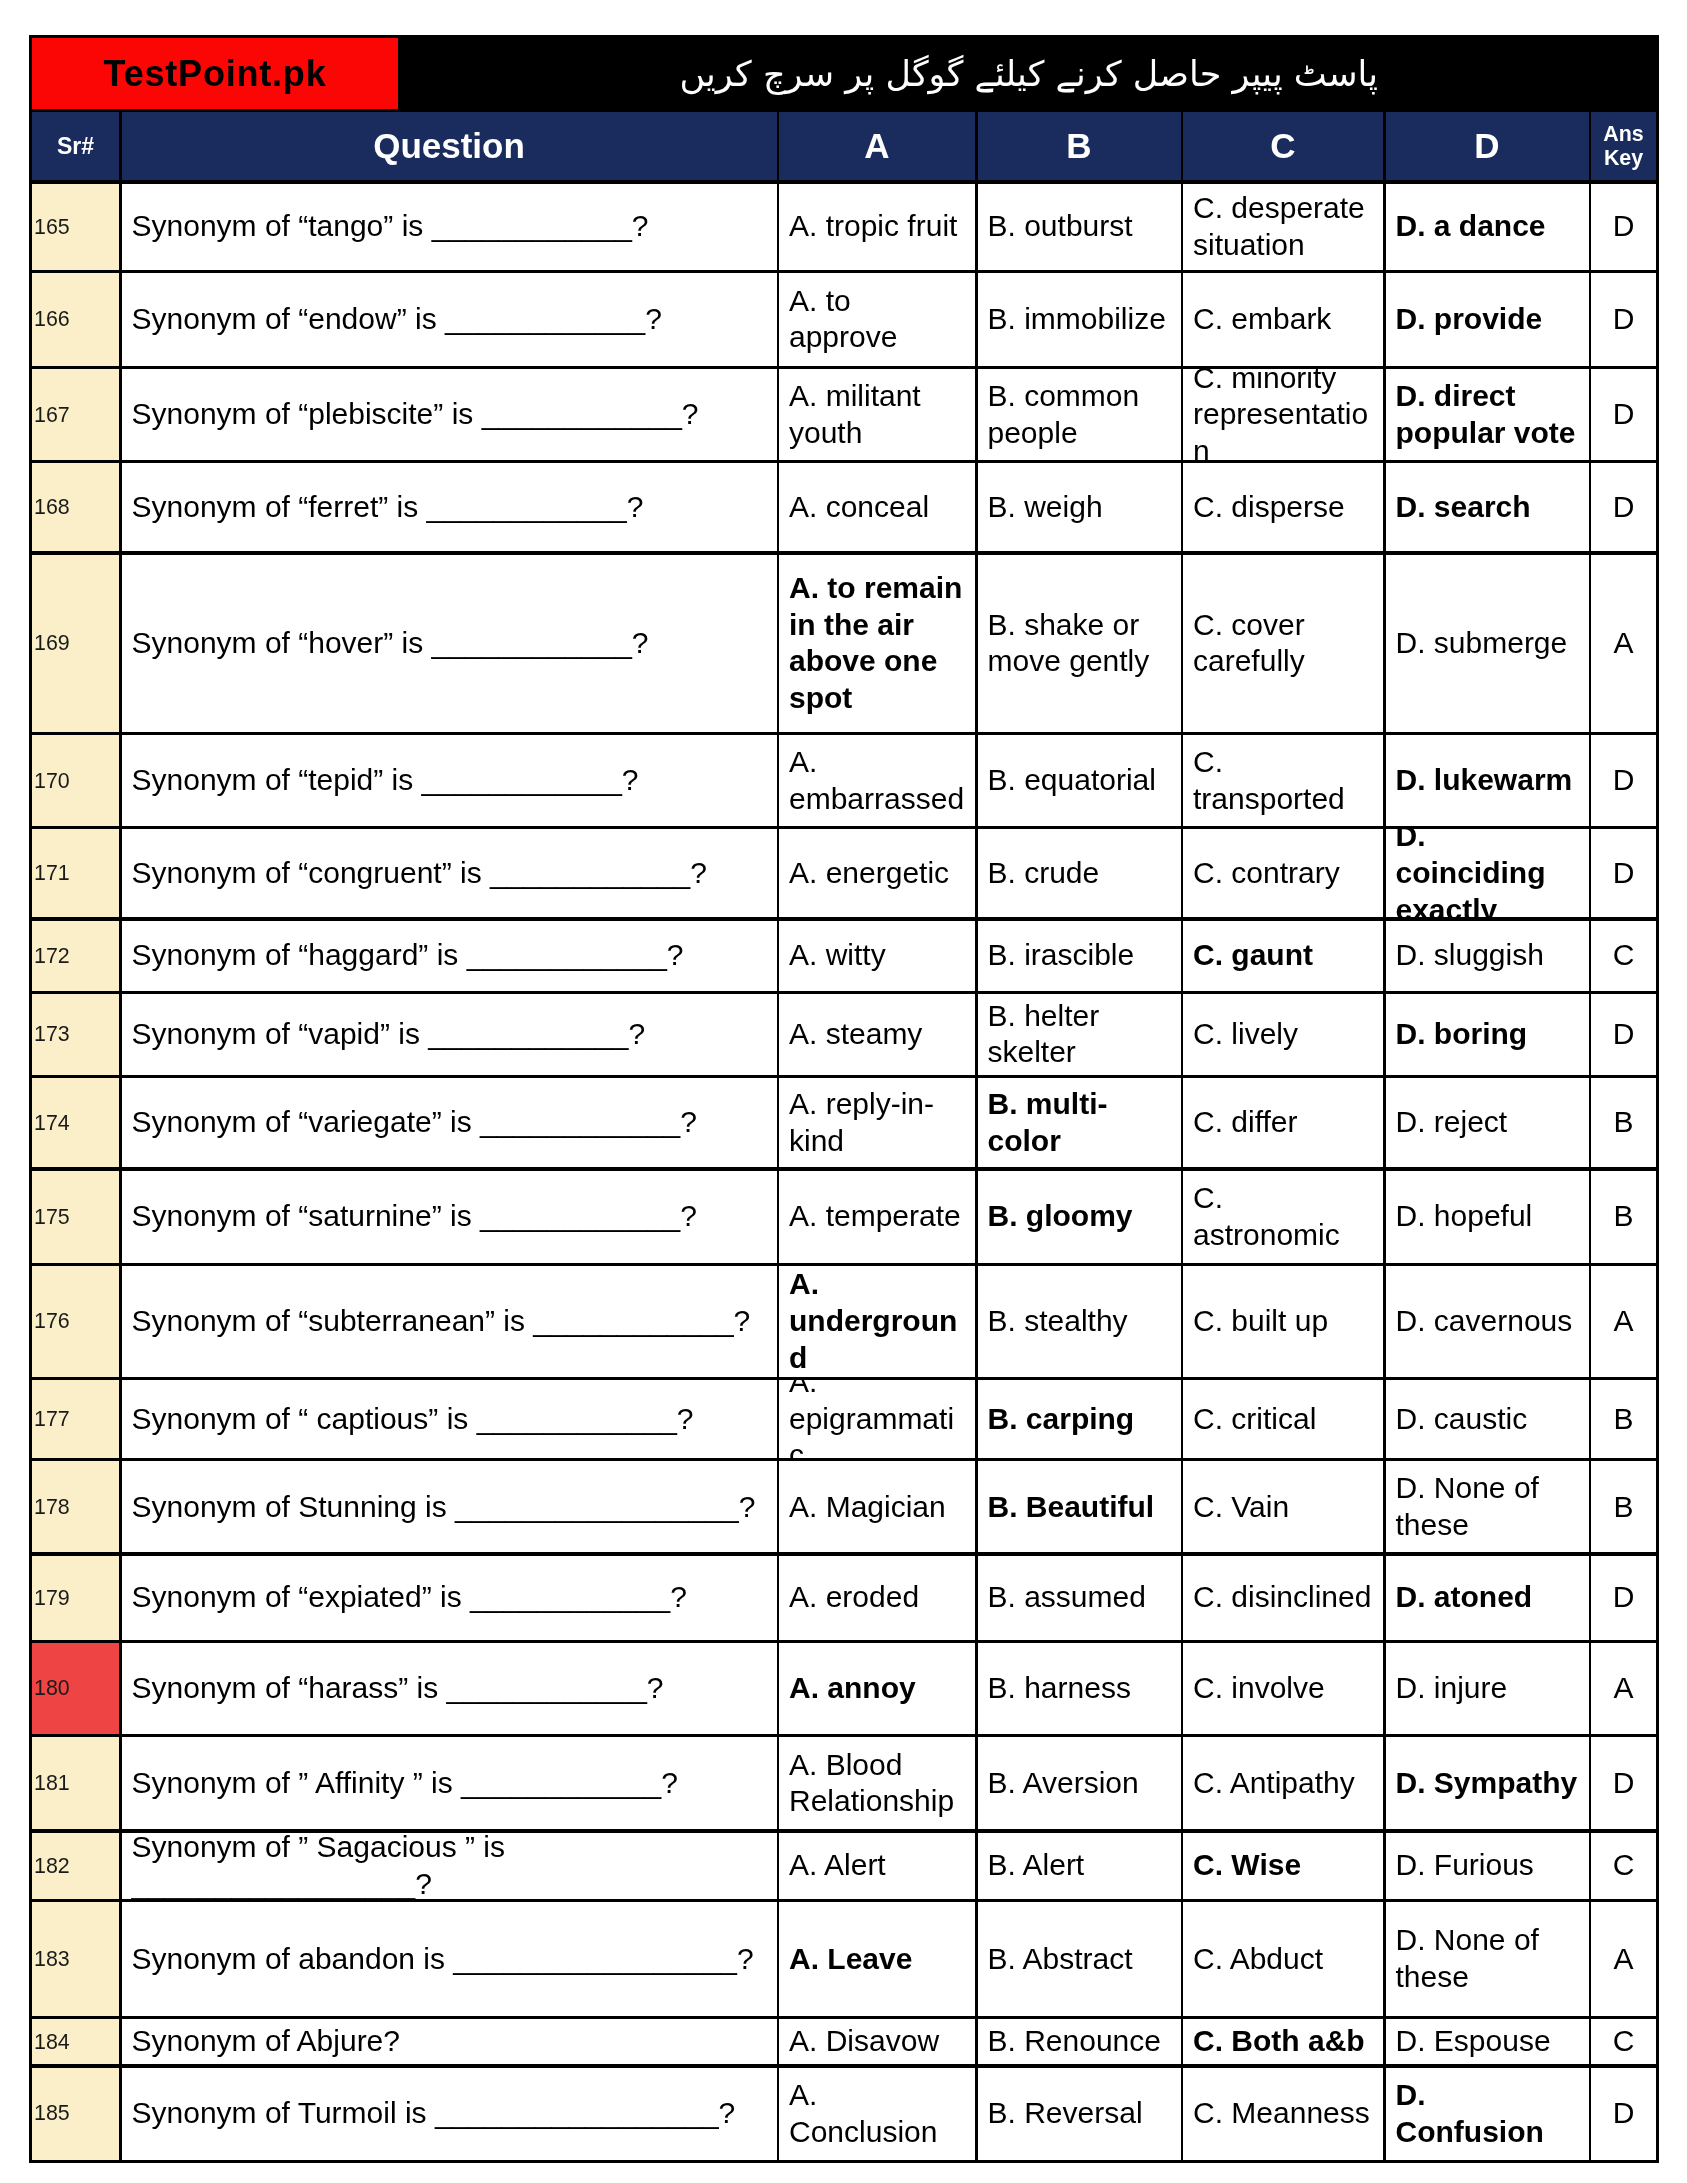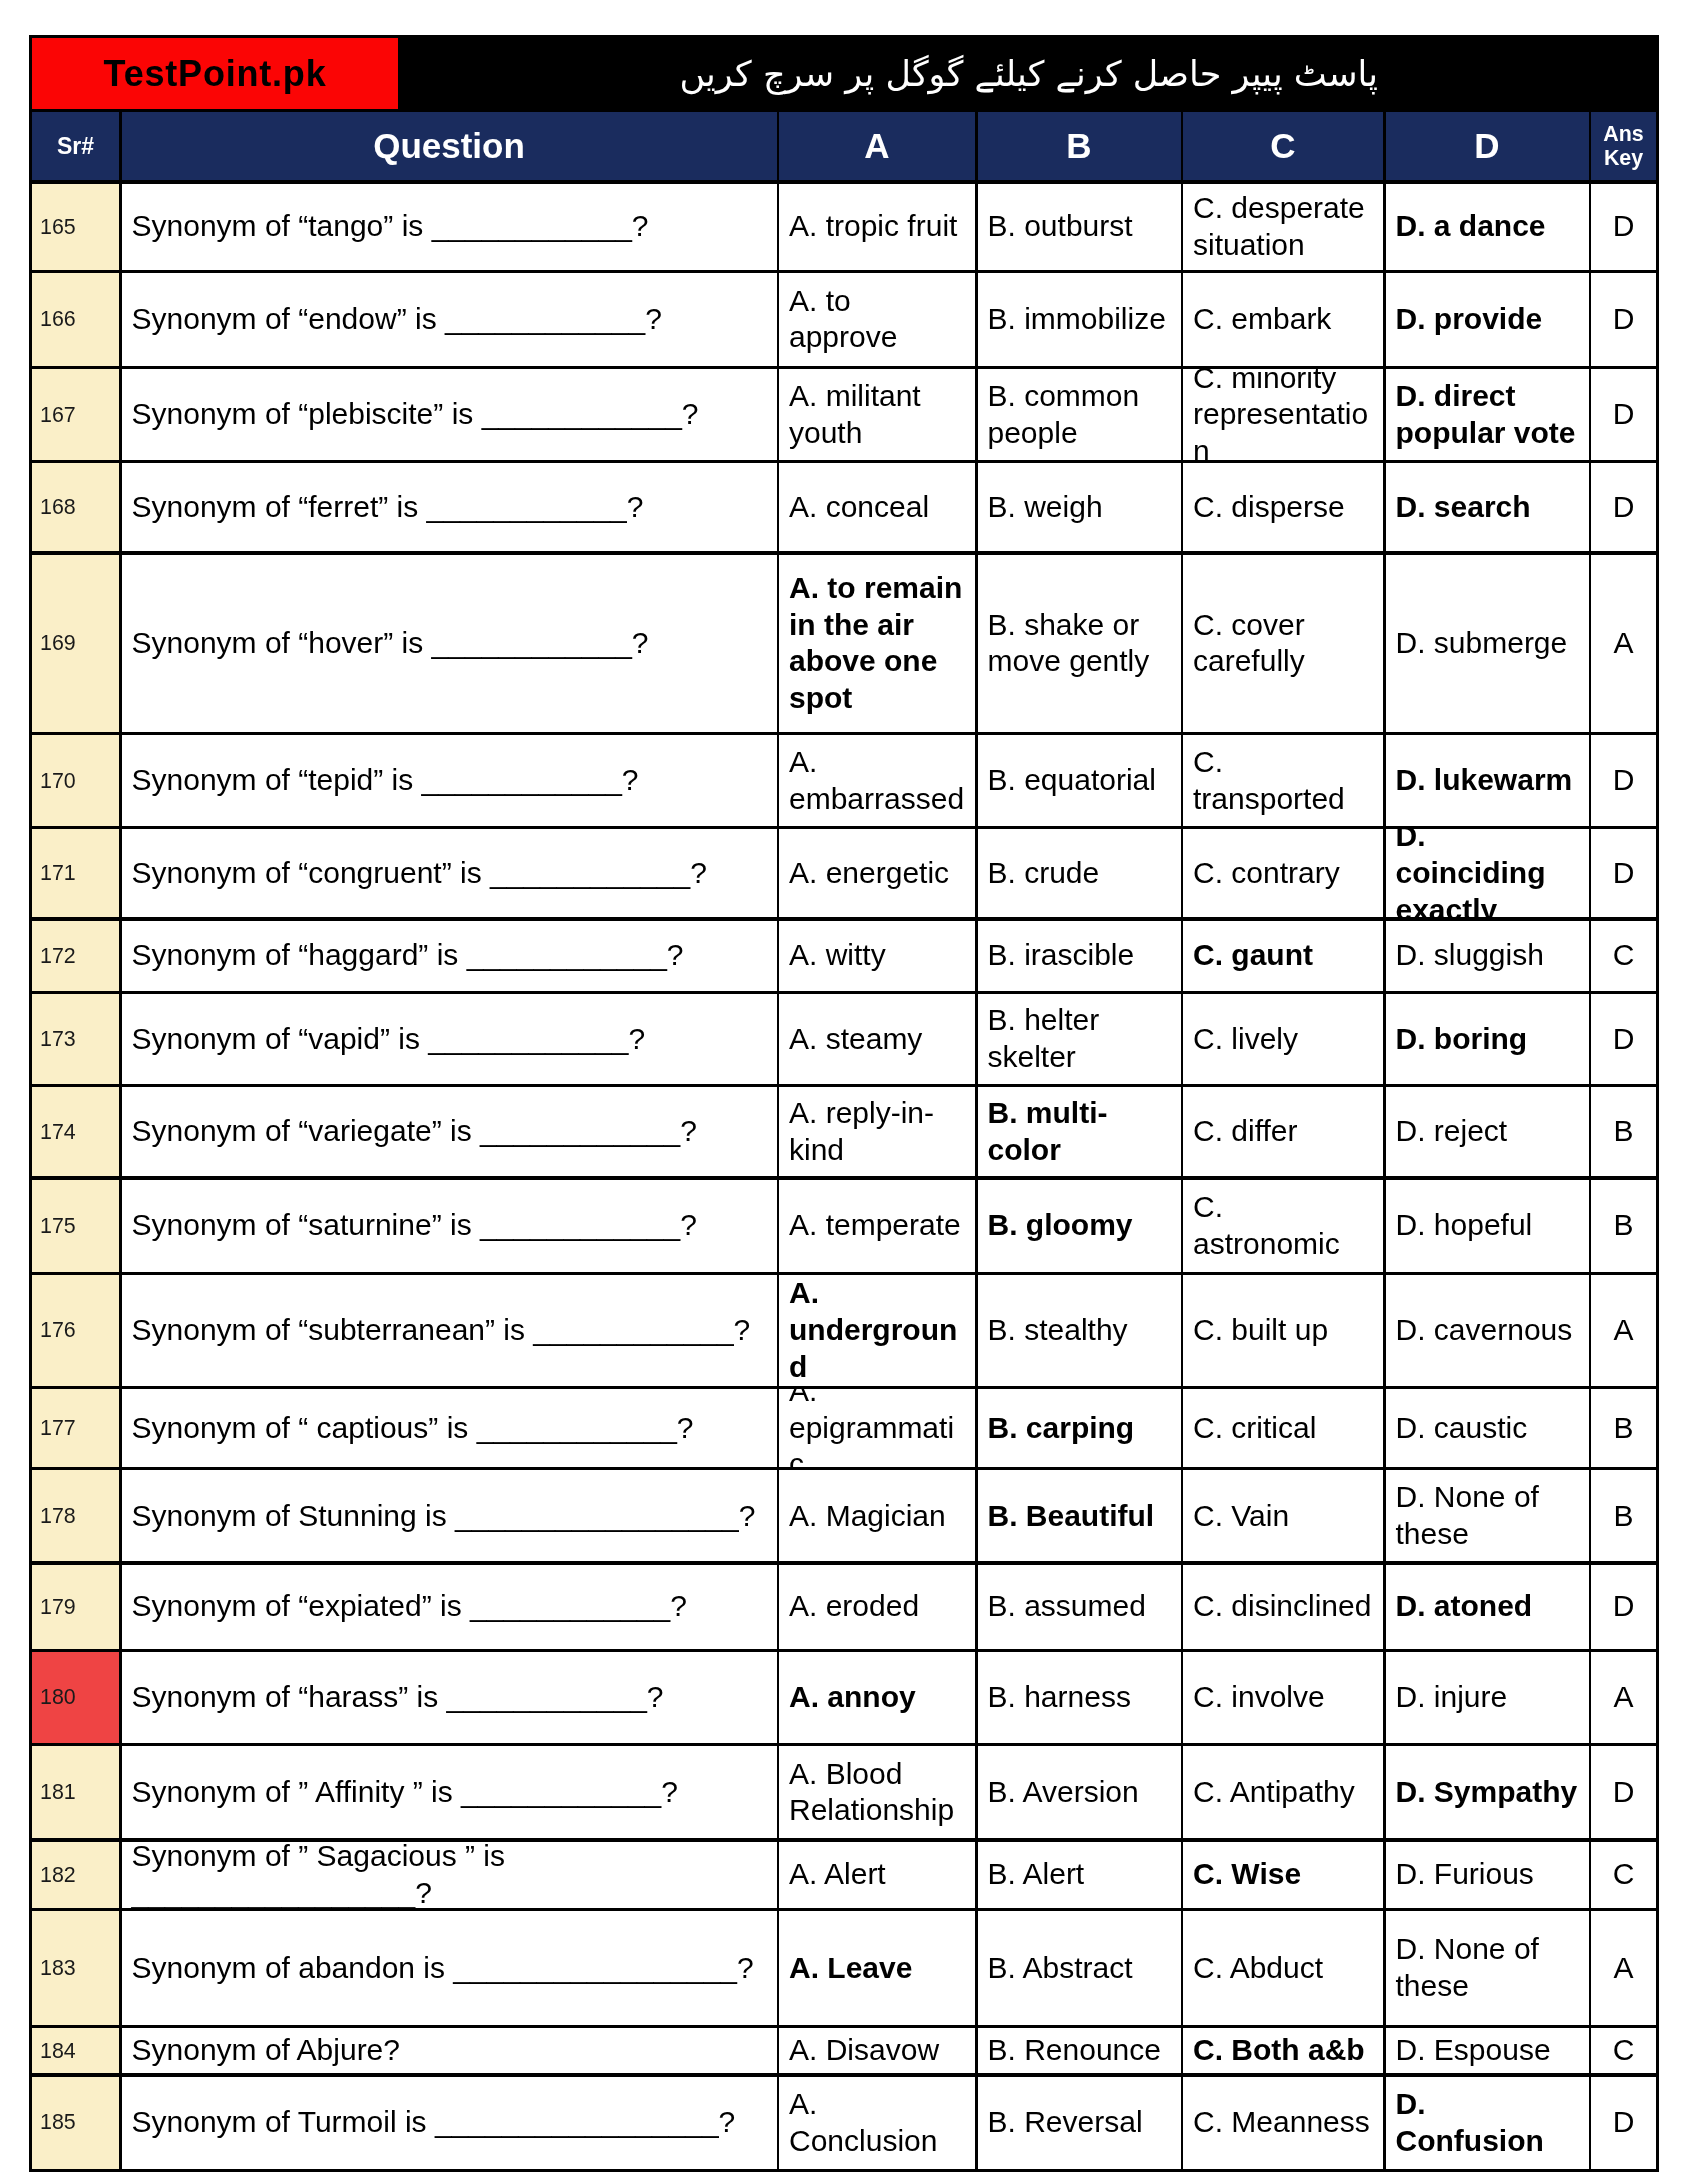--- a/index.html
+++ b/index.html
@@ -15,37 +15,37 @@
   .frame > :nth-child(1){height:71px;justify-content:space-between;}
   .frame > :nth-child(2){height:68px;}
   .frame > :nth-child(3){height:86px;}
   .frame > :nth-child(4){height:93px;}
   .frame > :nth-child(5){height:91px;}
   .frame > :nth-child(6){height:88px;}
   .frame > :nth-child(7){height:177px;}
   .frame > :nth-child(8){height:91px;}
   .frame > :nth-child(9){height:88px;}
   .frame > :nth-child(10){height:70px;}
-  .frame > :nth-child(11){height:90px;}
+  .frame > :nth-child(11){height:81px;}
   .frame > :nth-child(12){height:89px;}
   .frame > :nth-child(13){height:92px;}
   .frame > :nth-child(14){height:111px;}
   .frame > :nth-child(15){height:78px;}
   .frame > :nth-child(16){height:91px;}
   .frame > :nth-child(17){height:84px;}
   .frame > :nth-child(18){height:91px;}
   .frame > :nth-child(19){height:92px;}
   .frame > :nth-child(20){height:66px;}
   .frame > :nth-child(21){height:114px;}
   .frame > :nth-child(22){height:45px;}
   .frame > :nth-child(23){height:92px;}
   .c{background:#fff;overflow:hidden;display:flex;align-items:center;
      padding:0 10px;font-size:30px;line-height:1.22;overflow-wrap:break-word;word-break:break-word;}
   .c>span{display:block;width:100%;}
-  .c.sr{background:#faefc8;justify-content:center;padding:8px;font-size:21.4px;color:#1a1a1a;}
+  .c.sr{background:#faefc8;justify-content:center;padding:2px;font-size:21.4px;color:#1a1a1a;}
   .c.ansv{justify-content:center;padding:0;text-align:center;}
   .c.boldopt{font-weight:700;}
   .hc{background:#1a2c5e;color:#fff;font-weight:700;display:flex;align-items:center;justify-content:center;
       font-size:35px;text-align:center;line-height:1.15;}
   .hc.srh{font-size:23px;}
   .hc.ansh{font-size:21.4px;padding:0 5px;}
 </style>
 </head>
 <body>
 

